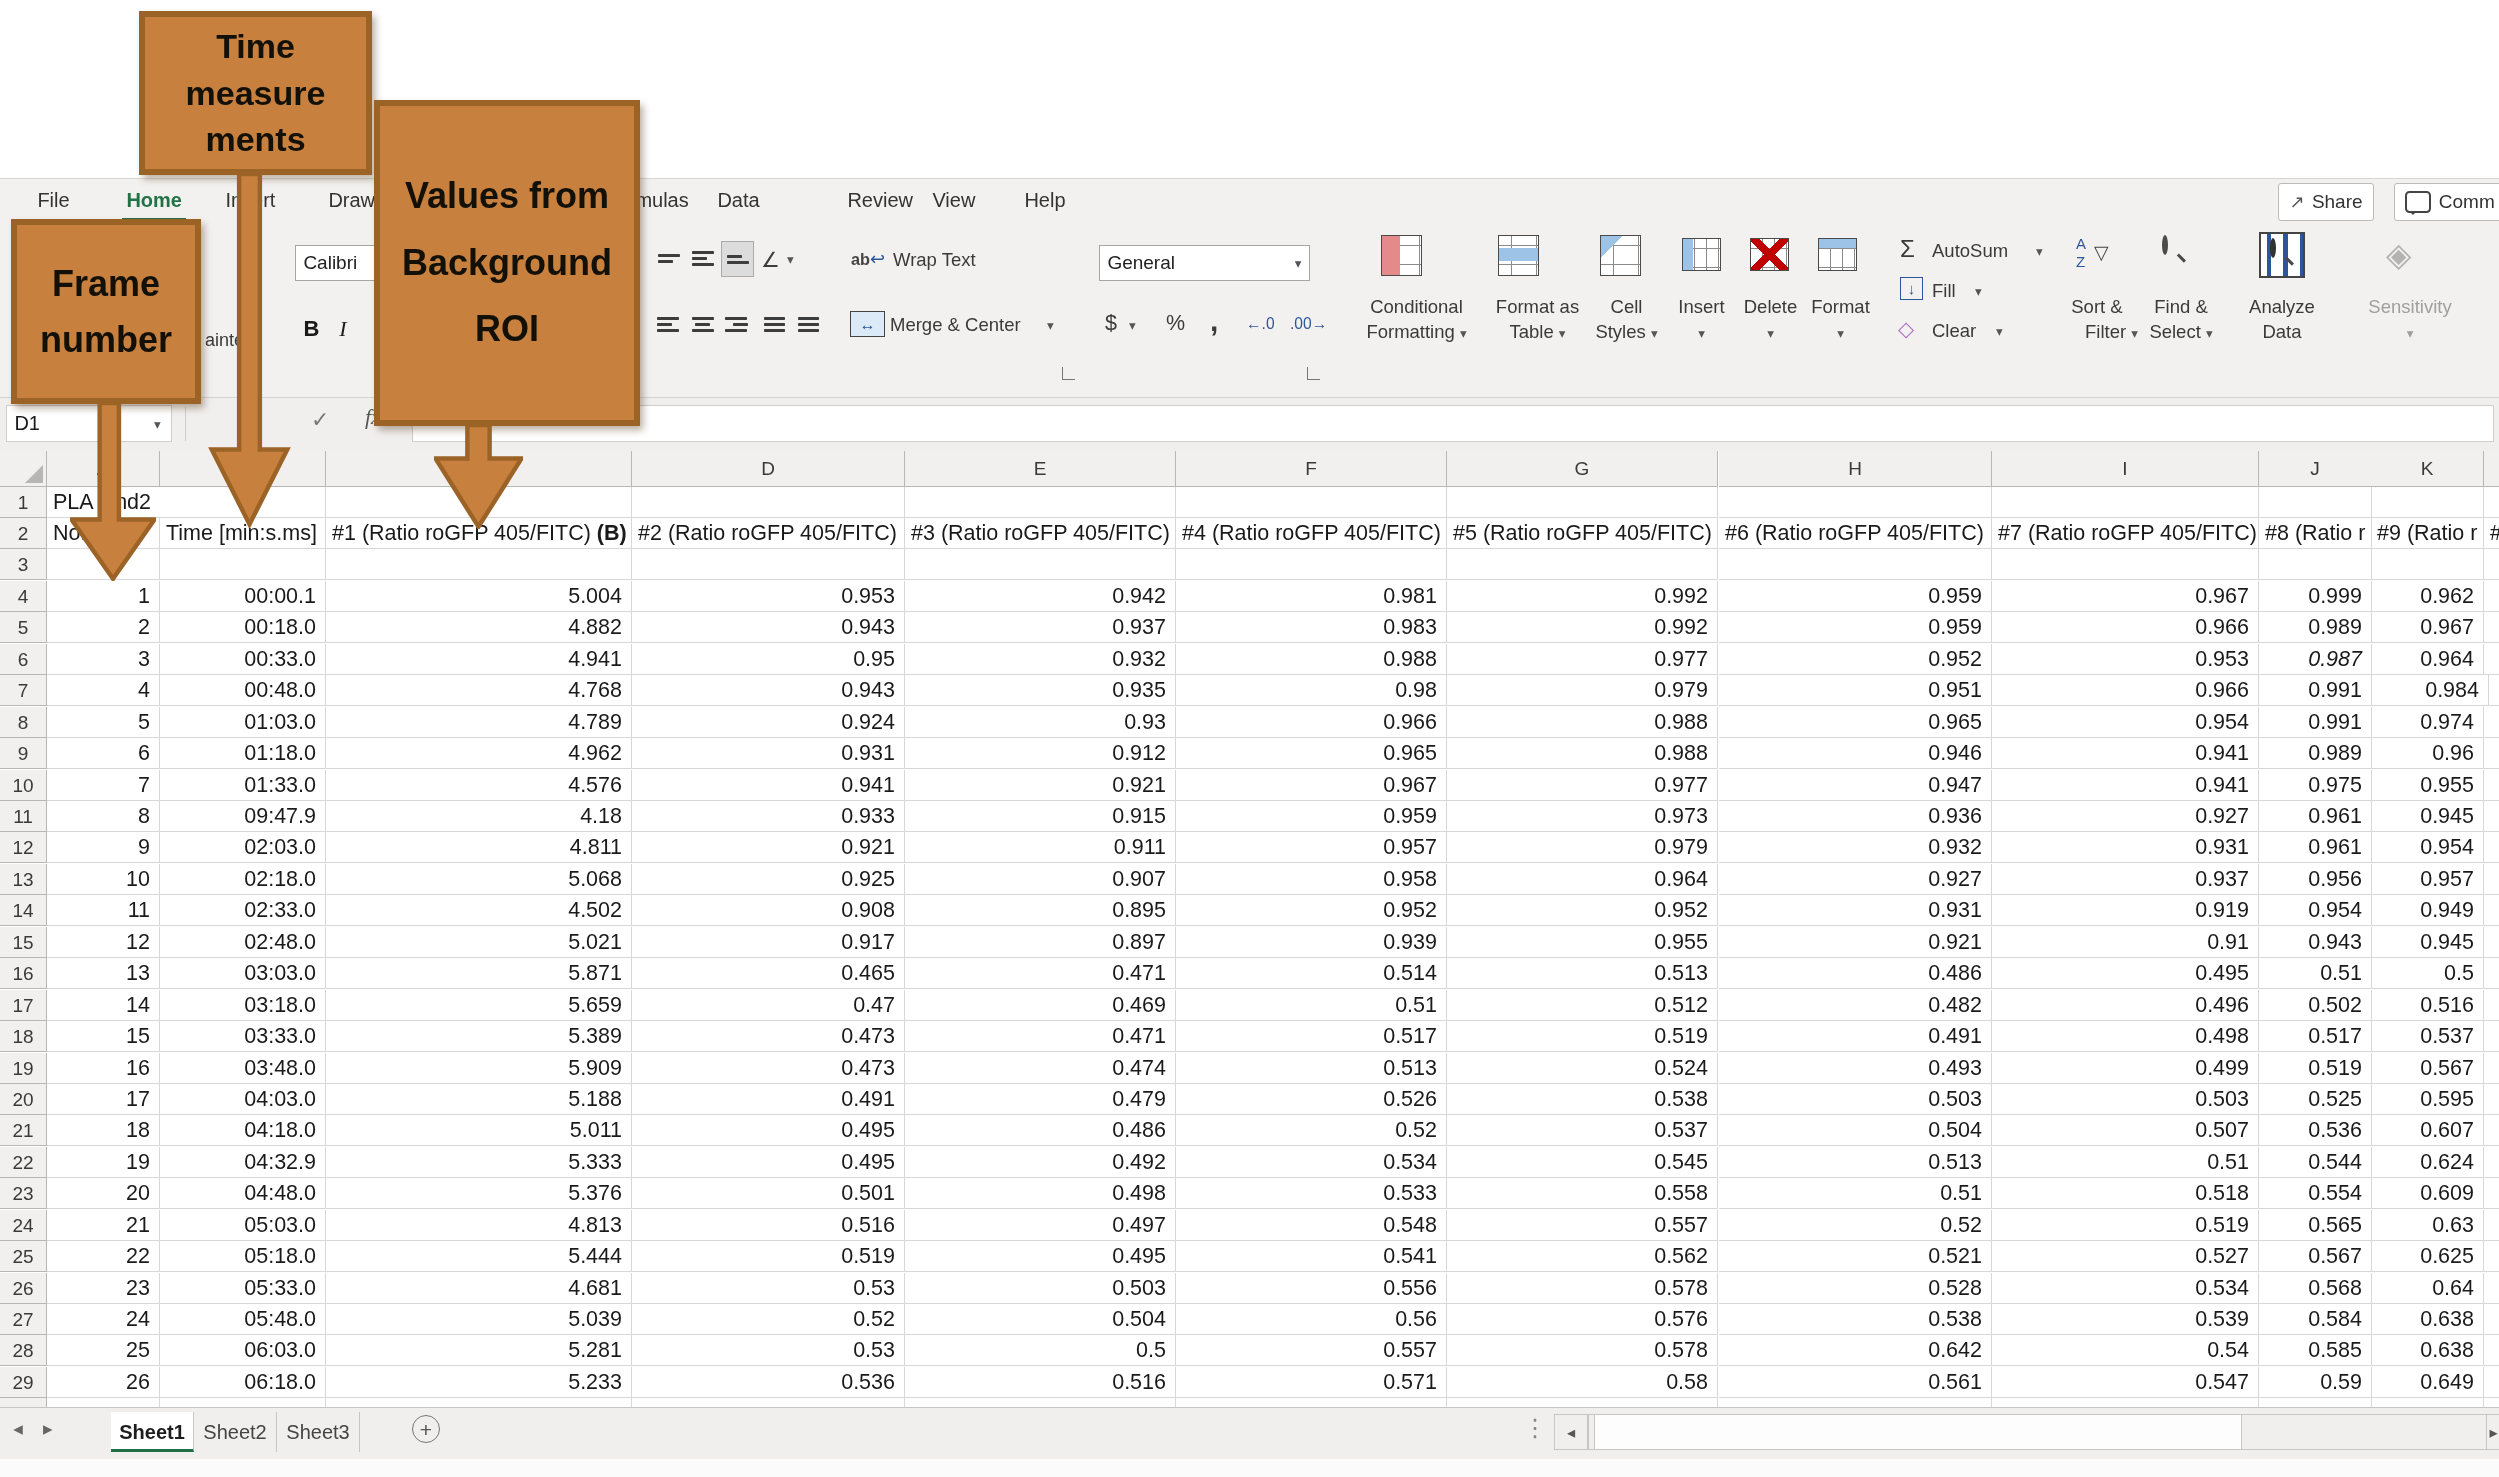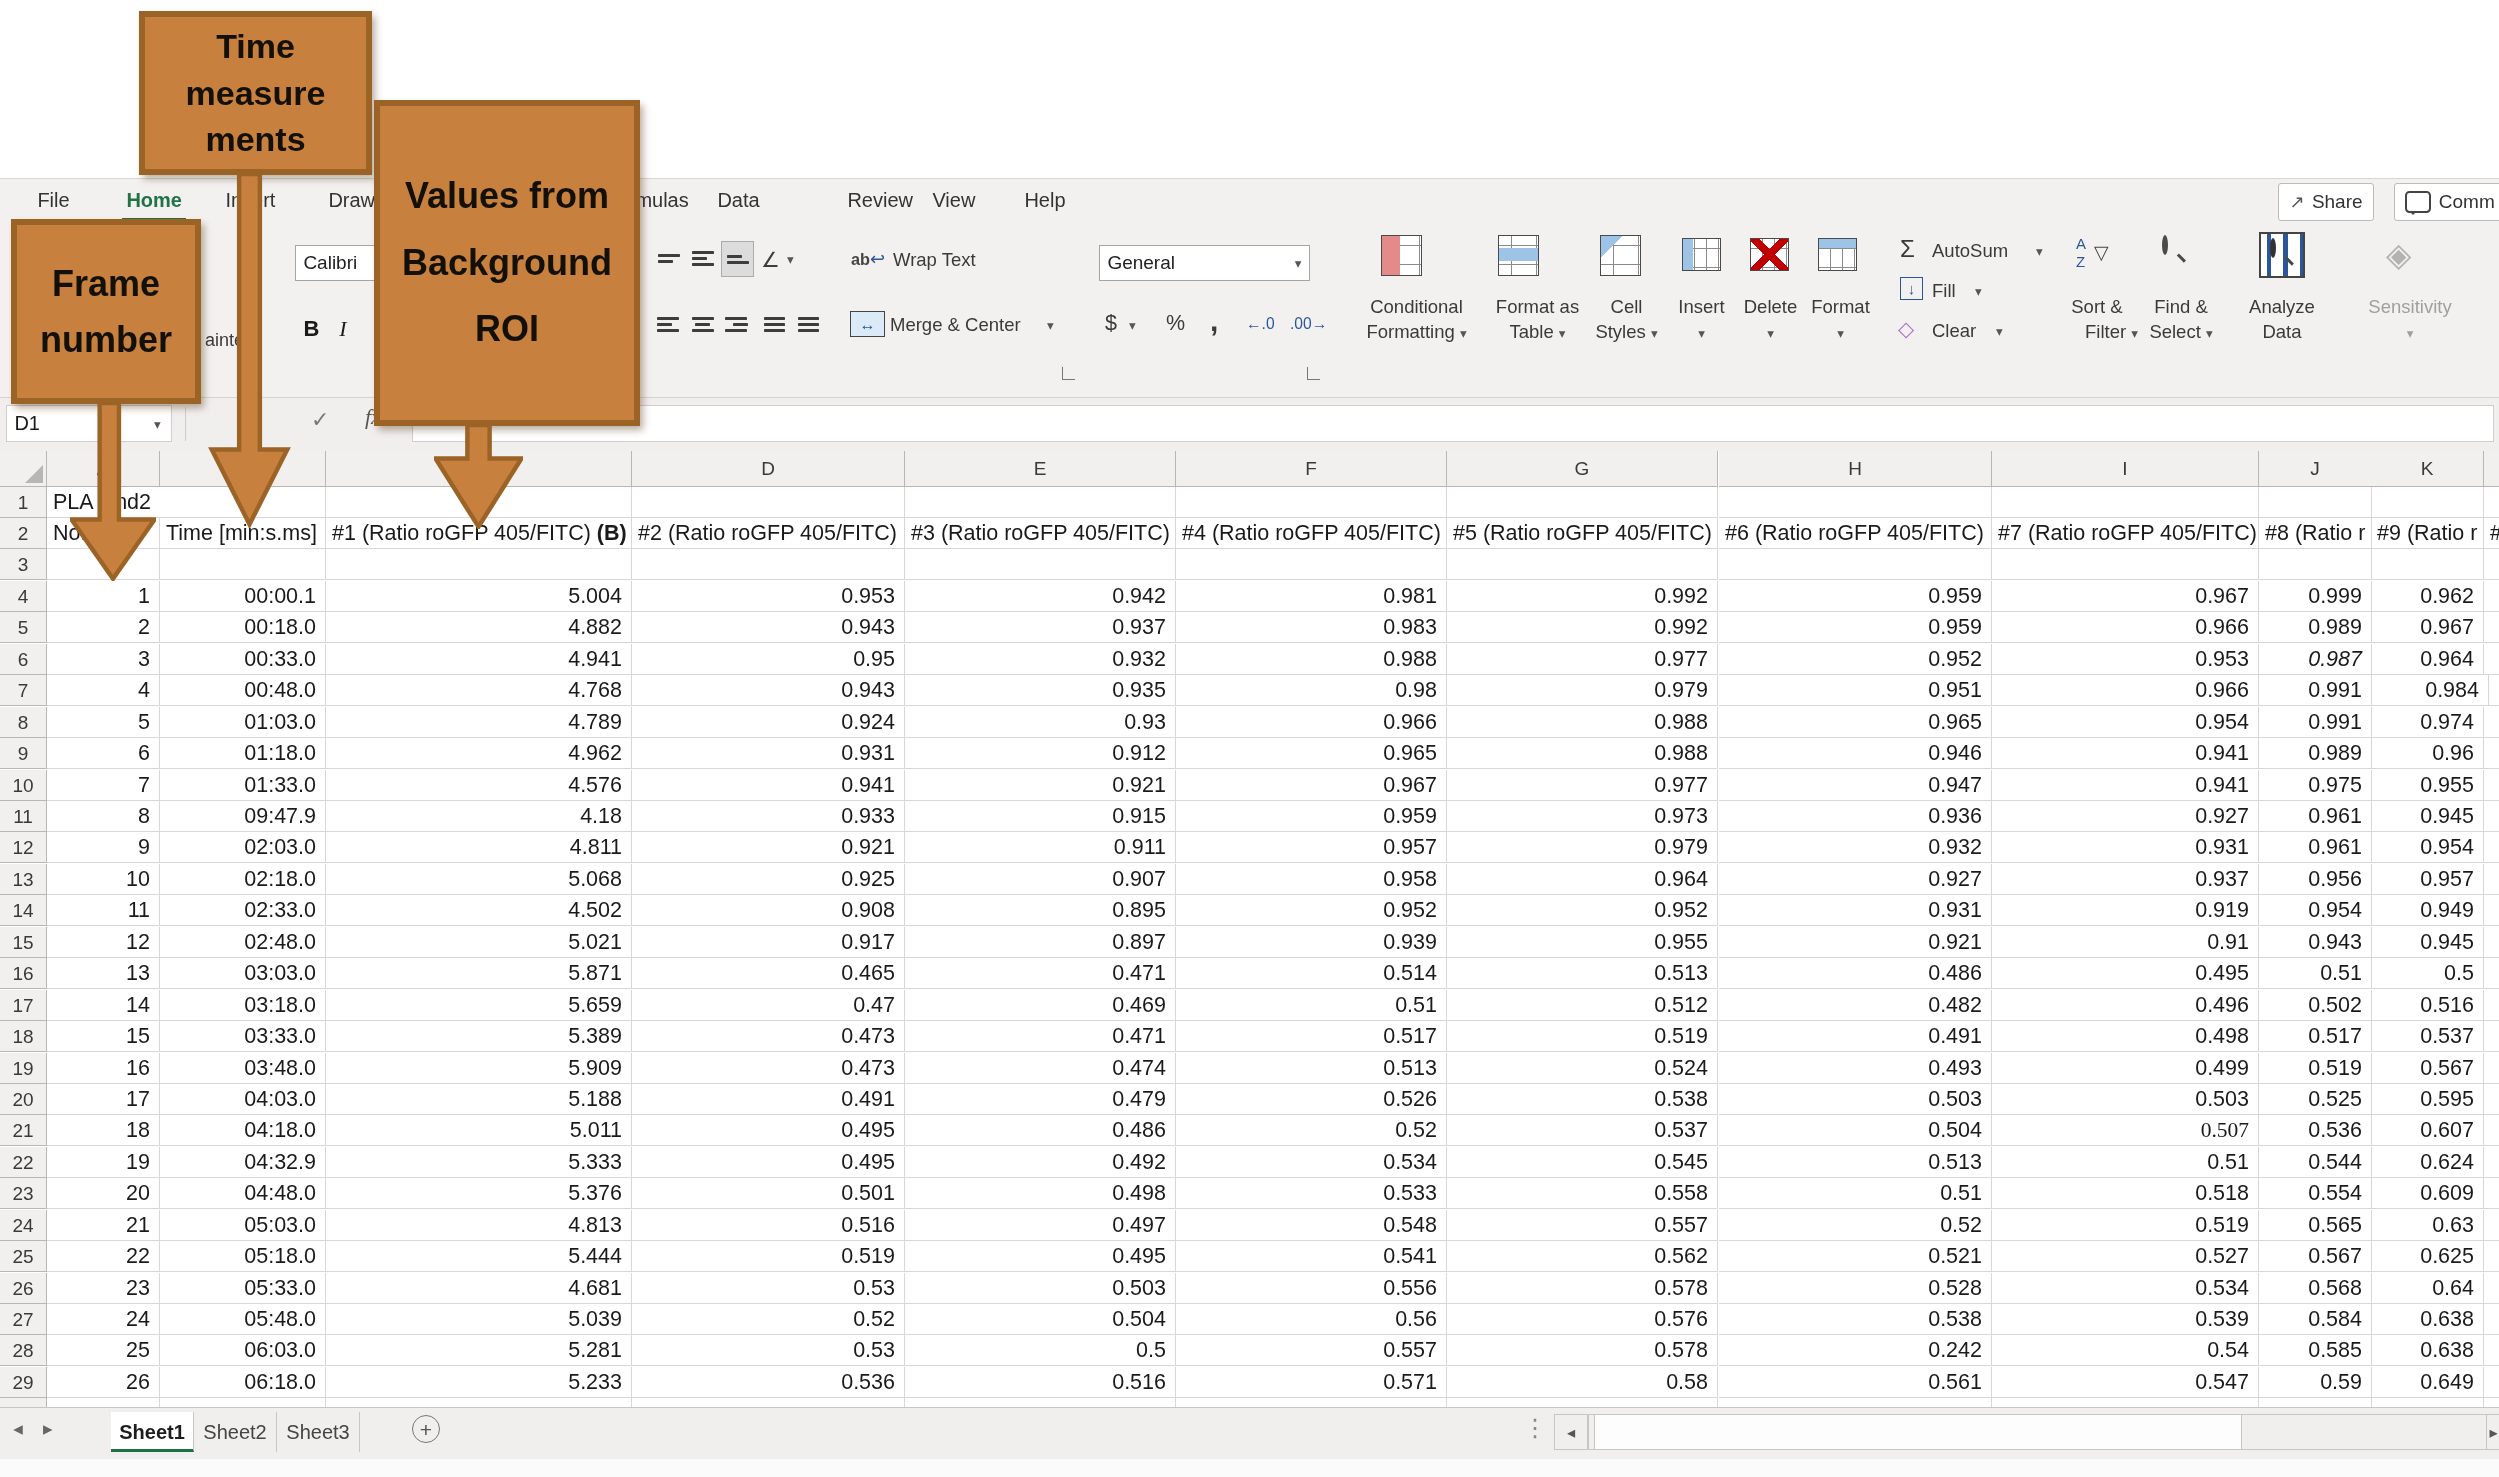--- a/index.html
+++ b/index.html
@@ -552,21 +552,21 @@
       <div class="gcell" style="position: absolute; left: 2484px; top: 633px; width: 16.3px; height: 31px; line-height: 30px;"></div>
       <div class="rowhdr" style="position: absolute; left: 0px; top: 664px; width: 47px; height: 31px; line-height: 31px;">21</div>
       <div class="gcell num" style="position: absolute; left: 47px; top: 664px; width: 113px; height: 31px; line-height: 30px;">18</div>
       <div class="gcell num" style="position: absolute; left: 160px; top: 664px; width: 166px; height: 31px; line-height: 30px;">04:18.0</div>
       <div class="gcell num" style="position: absolute; left: 326px; top: 664px; width: 306px; height: 31px; line-height: 30px;">5.011</div>
       <div class="gcell num" style="position: absolute; left: 632px; top: 664px; width: 273px; height: 31px; line-height: 30px;">0.495</div>
       <div class="gcell num" style="position: absolute; left: 905px; top: 664px; width: 271px; height: 31px; line-height: 30px;">0.486</div>
       <div class="gcell num" style="position: absolute; left: 1176px; top: 664px; width: 271px; height: 31px; line-height: 30px;">0.52</div>
       <div class="gcell num" style="position: absolute; left: 1447px; top: 664px; width: 271px; height: 31px; line-height: 30px;">0.537</div>
       <div class="gcell num" style="position: absolute; left: 1719px; top: 664px; width: 273px; height: 31px; line-height: 30px;">0.504</div>
-      <div class="gcell num" style="position: absolute; left: 1992px; top: 664px; width: 267px; height: 31px; line-height: 30px; font-family: Liberation Serif, serif;">0.507</div>
+      <div class="gcell num" style="position: absolute; left: 1992px; top: 664px; width: 267px; height: 31px; line-height: 30px;">0.507</div>
       <div class="gcell num" style="position: absolute; left: 2259px; top: 664px; width: 113px; height: 31px; line-height: 30px;">0.536</div>
       <div class="gcell num" style="position: absolute; left: 2371px; top: 664px; width: 113px; height: 31px; line-height: 30px;">0.607</div>
       <div class="gcell" style="position: absolute; left: 2484px; top: 664px; width: 16.3px; height: 31px; line-height: 30px;"></div>
       <div class="rowhdr" style="position: absolute; left: 0px; top: 696px; width: 47px; height: 31px; line-height: 31px;">22</div>
       <div class="gcell num" style="position: absolute; left: 47px; top: 696px; width: 113px; height: 31px; line-height: 30px;">19</div>
       <div class="gcell num" style="position: absolute; left: 160px; top: 696px; width: 166px; height: 31px; line-height: 30px;">04:32.9</div>
       <div class="gcell num" style="position: absolute; left: 326px; top: 696px; width: 306px; height: 31px; line-height: 30px;">5.333</div>
       <div class="gcell num" style="position: absolute; left: 632px; top: 696px; width: 273px; height: 31px; line-height: 30px;">0.495</div>
       <div class="gcell num" style="position: absolute; left: 905px; top: 696px; width: 271px; height: 31px; line-height: 30px;">0.492</div>
       <div class="gcell num" style="position: absolute; left: 1176px; top: 696px; width: 271px; height: 31px; line-height: 30px;">0.534</div>
@@ -642,21 +642,21 @@
       <div class="gcell num" style="position: absolute; left: 2371px; top: 853px; width: 113px; height: 31px; line-height: 30px;">0.638</div>
       <div class="gcell" style="position: absolute; left: 2484px; top: 853px; width: 16.3px; height: 31px; line-height: 30px;"></div>
       <div class="rowhdr" style="position: absolute; left: 0px; top: 884px; width: 47px; height: 31px; line-height: 31px;">28</div>
       <div class="gcell num" style="position: absolute; left: 47px; top: 884px; width: 113px; height: 31px; line-height: 30px;">25</div>
       <div class="gcell num" style="position: absolute; left: 160px; top: 884px; width: 166px; height: 31px; line-height: 30px;">06:03.0</div>
       <div class="gcell num" style="position: absolute; left: 326px; top: 884px; width: 306px; height: 31px; line-height: 30px;">5.281</div>
       <div class="gcell num" style="position: absolute; left: 632px; top: 884px; width: 273px; height: 31px; line-height: 30px;">0.53</div>
       <div class="gcell num" style="position: absolute; left: 905px; top: 884px; width: 271px; height: 31px; line-height: 30px;">0.5</div>
       <div class="gcell num" style="position: absolute; left: 1176px; top: 884px; width: 271px; height: 31px; line-height: 30px;">0.557</div>
       <div class="gcell num" style="position: absolute; left: 1447px; top: 884px; width: 271px; height: 31px; line-height: 30px;">0.578</div>
-      <div class="gcell num" style="position: absolute; left: 1719px; top: 884px; width: 273px; height: 31px; line-height: 30px;">0.242</div>
+      <div class="gcell num" style="position: absolute; left: 1719px; top: 884px; width: 273px; height: 31px; line-height: 30px;">0.642</div>
       <div class="gcell num" style="position: absolute; left: 1992px; top: 884px; width: 267px; height: 31px; line-height: 30px;">0.54</div>
       <div class="gcell num" style="position: absolute; left: 2259px; top: 884px; width: 113px; height: 31px; line-height: 30px;">0.585</div>
       <div class="gcell num" style="position: absolute; left: 2371px; top: 884px; width: 113px; height: 31px; line-height: 30px;">0.638</div>
       <div class="gcell" style="position: absolute; left: 2484px; top: 884px; width: 16.3px; height: 31px; line-height: 30px;"></div>
       <div class="rowhdr" style="position: absolute; left: 0px; top: 916px; width: 47px; height: 31px; line-height: 31px;">29</div>
       <div class="gcell num" style="position: absolute; left: 47px; top: 916px; width: 113px; height: 31px; line-height: 30px;">26</div>
       <div class="gcell num" style="position: absolute; left: 160px; top: 916px; width: 166px; height: 31px; line-height: 30px;">06:18.0</div>
       <div class="gcell num" style="position: absolute; left: 326px; top: 916px; width: 306px; height: 31px; line-height: 30px;">5.233</div>
       <div class="gcell num" style="position: absolute; left: 632px; top: 916px; width: 273px; height: 31px; line-height: 30px;">0.536</div>
       <div class="gcell num" style="position: absolute; left: 905px; top: 916px; width: 271px; height: 31px; line-height: 30px;">0.516</div>

